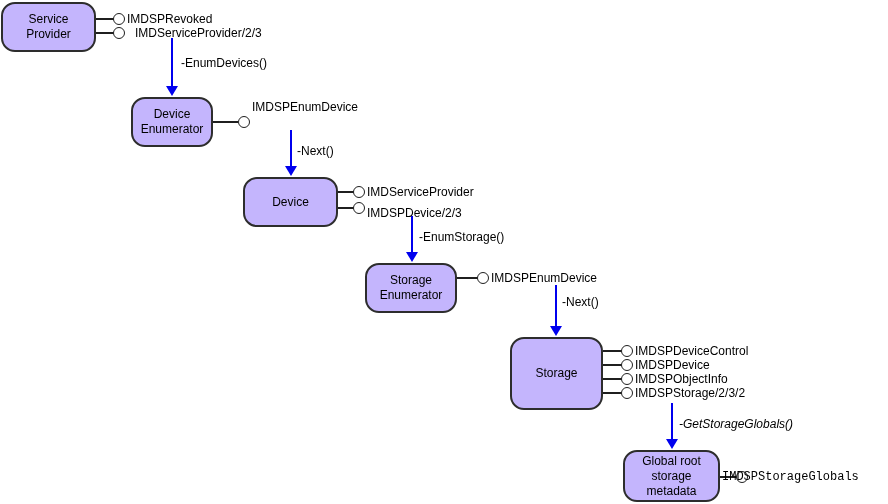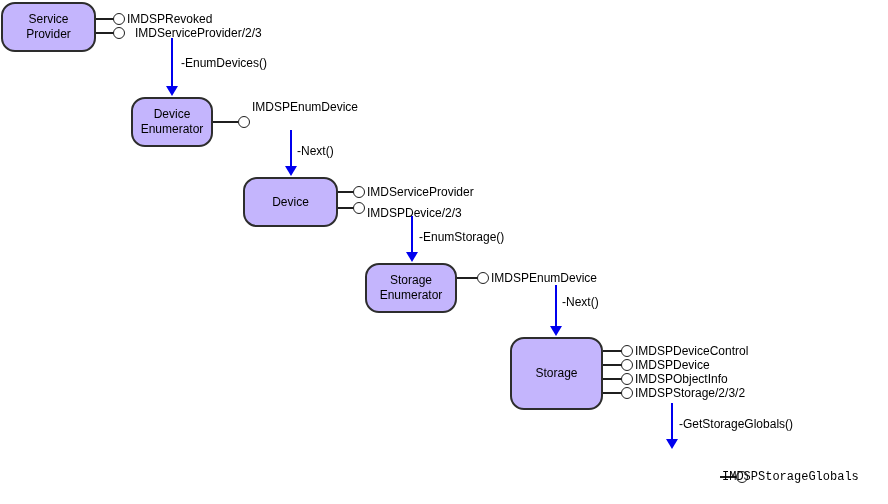--- a/index.html
+++ b/index.html
@@ -98,19 +98,24 @@
   <div class="ilabel" style="left:635px;top:358px;">IMDSPDevice</div>
   <div class="stem" style="left:603px;top:378px;width:19px;"></div>
   <div class="lolli" style="left:621px;top:373px;"></div>
   <div class="ilabel" style="left:635px;top:372px;text-align:center;">IMDSPObjectInfo</div>
   <div class="stem" style="left:603px;top:392px;width:19px;"></div>
   <div class="lolli" style="left:621px;top:387px;"></div>
   <div class="ilabel" style="left:635px;top:386px;">IMDSPStorage/2/3/2</div>
 
   <div class="aline" style="left:671px;top:403px;height:37px;"></div>
   <div class="ahead" style="left:666px;top:439px;"></div>
-  <div class="clabel" style="left:679px;top:417px;">-GetStorageGlobals()</div>
+  <div class="clabel" style="left:679px;top:417px;font-style:italic;">-GetStorageGlobals()</div>
 
+  <div class="node" style="left:623px;top:450px;width:97px;height:52px;">
+    <span class="node-label">Global root
+storage
+metadata</span>
+  </div>
   <div class="stem" style="left:720px;top:476px;width:17px;"></div>
   <div class="lolli" style="left:736px;top:471px;"></div>
   <div class="ilabel" style="left:722px;top:470px;font-family:Liberation Mono, monospace;">IMDSPStorageGlobals</div>
 
 </div>
 
 </body></html>

